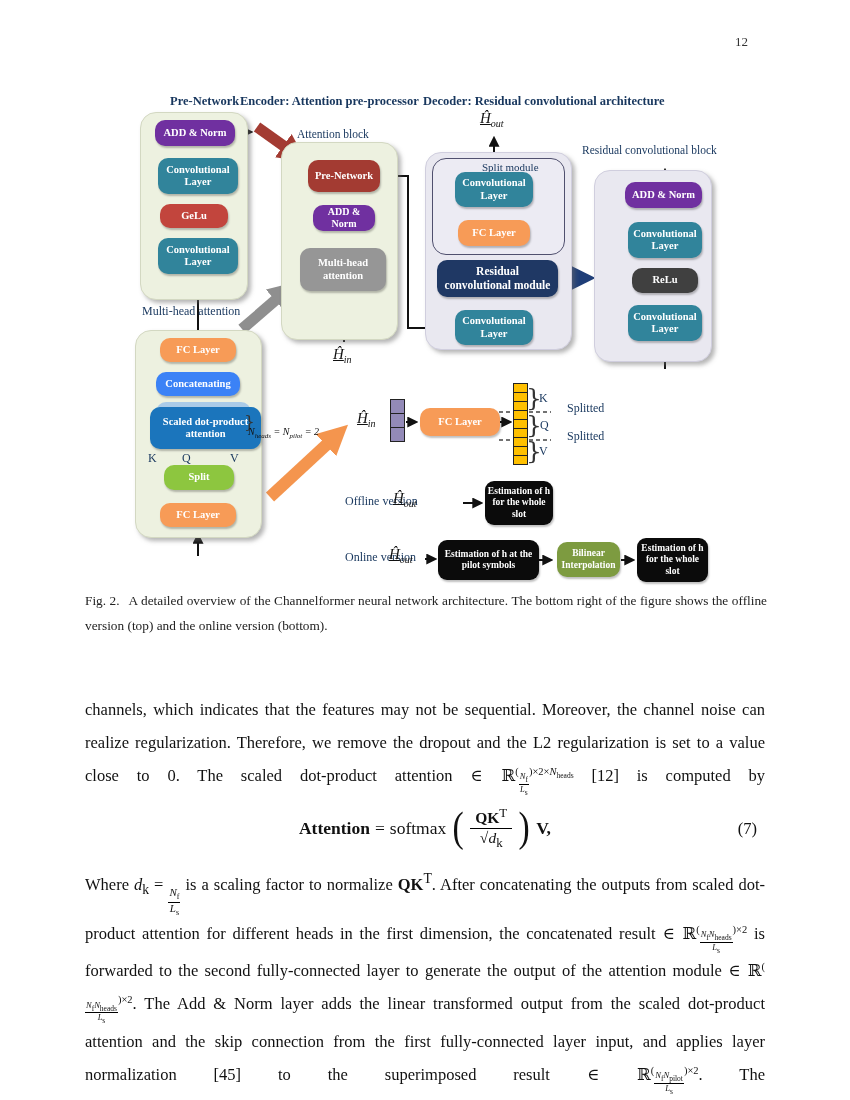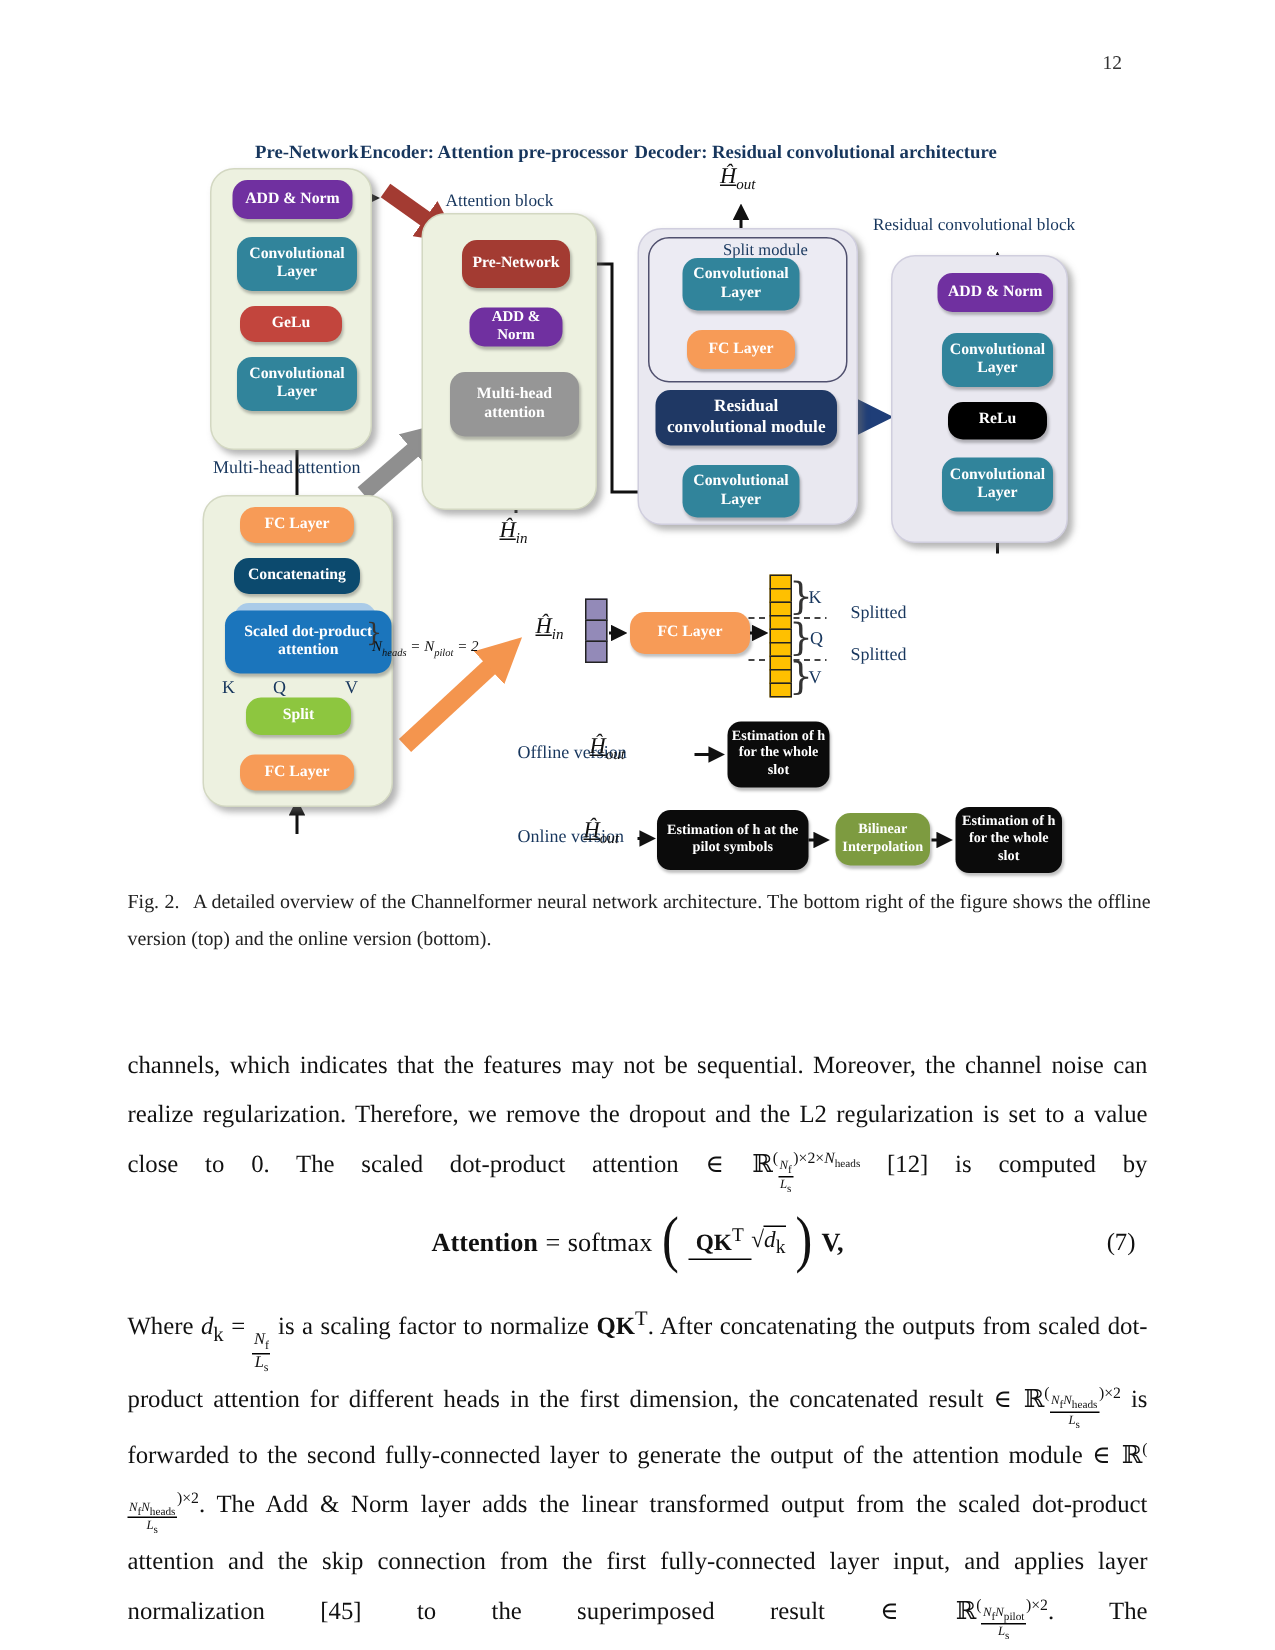--- a/index.html
+++ b/index.html
@@ -13,24 +13,24 @@
   .hdr{position:absolute;font-weight:bold;font-size:12.5px;color:#17365D;white-space:nowrap;}
   .lbl{position:absolute;font-weight:normal;font-size:12px;color:#17365D;white-space:nowrap;}
   .panel{position:absolute;border-radius:16px;box-shadow:3px 3px 4px rgba(110,110,110,.5);}
   .pgreen{background:#EDF1E0;border:1px solid #d3d8c2;}
   .plav{background:#E9E8F0;border:1px solid #d0cede;}
   .inner{position:absolute;background:#ECEBF3;border:1.3px solid #50506e;border-radius:14px;}
   .bx{position:absolute;display:flex;align-items:center;justify-content:center;text-align:center;
       color:#fff;font-weight:bold;font-size:10.5px;line-height:1.18;border-radius:10px;
       box-sizing:border-box;padding:1px 2px;box-shadow:1px 2px 2px rgba(0,0,0,.25);}
   .purple{background:#7030A0;} .teal{background:#31849B;} .redbx{background:#C2453D;}
-  .darkred{background:#A33B32;} .orange{background:#F79B57;} .yellow{background:#0c4a6e;}
+  .darkred{background:#A33B32;} .orange{background:#F79B57;} .yellow{background:#3b82f6;}
   .blue{background:#1B75BC;} .bshadow{background:#AACBE8;box-shadow:none;}
   .greenbx{background:#8DC63F;} .graybx{background:#969696;} .navybx{background:#1F3864;flex-direction:column;}
-  .salmon{background:#000000;} .blackbx{background:#0B0B0B;border-radius:9px;font-size:9.5px;}
+  .salmon{background:#404040;} .blackbx{background:#0B0B0B;border-radius:9px;font-size:9.5px;}
   .olive{background:#7D9B40;font-size:9.5px;}
   .math{position:absolute;font-style:italic;font-size:15px;color:#111;white-space:nowrap;text-decoration:underline;}
   .math sub{font-size:10px;font-style:italic;}
   .note{position:absolute;font-style:italic;font-size:10px;color:#111;white-space:nowrap;font-family:Liberation Serif, serif;}
   .note sub{font-size:7px;}
   .brace{position:absolute;font-family:"DejaVu Serif",serif;color:#333;line-height:1;}
   .cells{position:absolute;display:flex;flex-direction:column;}
   .cells div{box-sizing:border-box;border:1px solid #222;margin-top:-1px;}
   .pcell{width:15px;height:15px;background:#938AB8;}
   .ycell{width:15px;height:10px;background:#FFC000;}
@@ -50,21 +50,21 @@
   .sfrac sub{font-size:6.5px;}
   .ifrac{display:inline-flex;flex-direction:column;align-items:center;font-size:11px;line-height:1.05;
          vertical-align:-0.55em;text-align:center;}
   .ifrac .n{border-bottom:0.9px solid #000;padding:0 1px;}
   .ifrac sub{font-size:8px;}
   .bb{font-family:"DejaVu Serif","DejaVu Sans",serif;}
   .eqwrap{position:relative;height:60px;margin:2px 0 4px 0;}
   .eqrow{position:absolute;left:0;right:0;top:0;bottom:0;display:flex;align-items:center;
          justify-content:center;font-size:17.5px;gap:5px;text-align:center;}
   .bigp{font-size:42px;font-weight:400;line-height:0.9;transform:scaleX(.8);}
-  .frac{display:inline-flex;flex-direction:row;align-items:center;font-size:15.5px;line-height:1.15;}
+  .frac{display:inline-flex;flex-direction:column;align-items:center;font-size:15.5px;line-height:1.15;}
   .frac .n{border-bottom:1.2px solid #000;padding:0 5px 1px 5px;}
   .ovl{border-top:1px solid #000;padding-top:0px;}
   .eqnum{position:absolute;right:8px;top:50%;transform:translateY(-50%);font-size:16.5px;}
 </style>
 </head>
 <body>
 
 <div class="page">
   <div class="pagenum">12</div>
 

